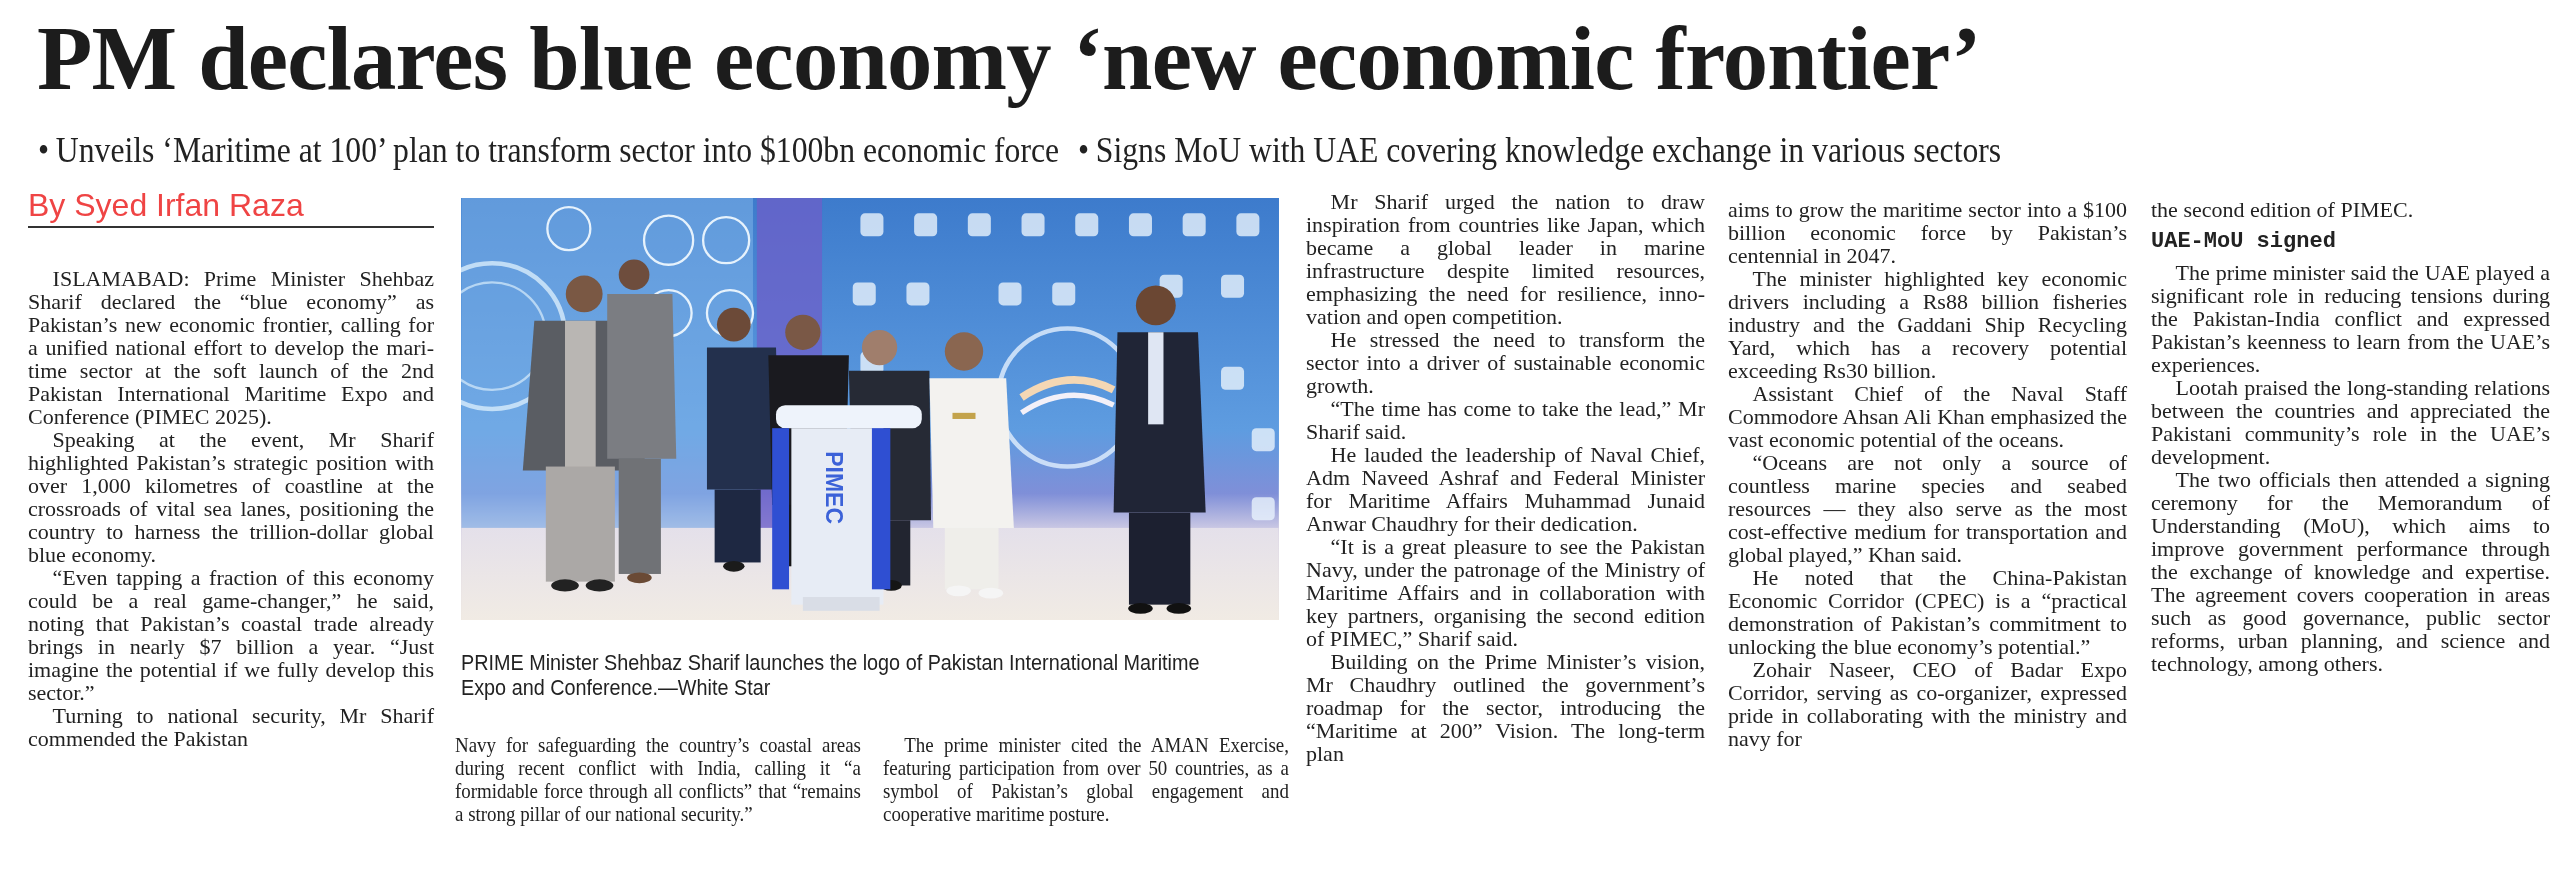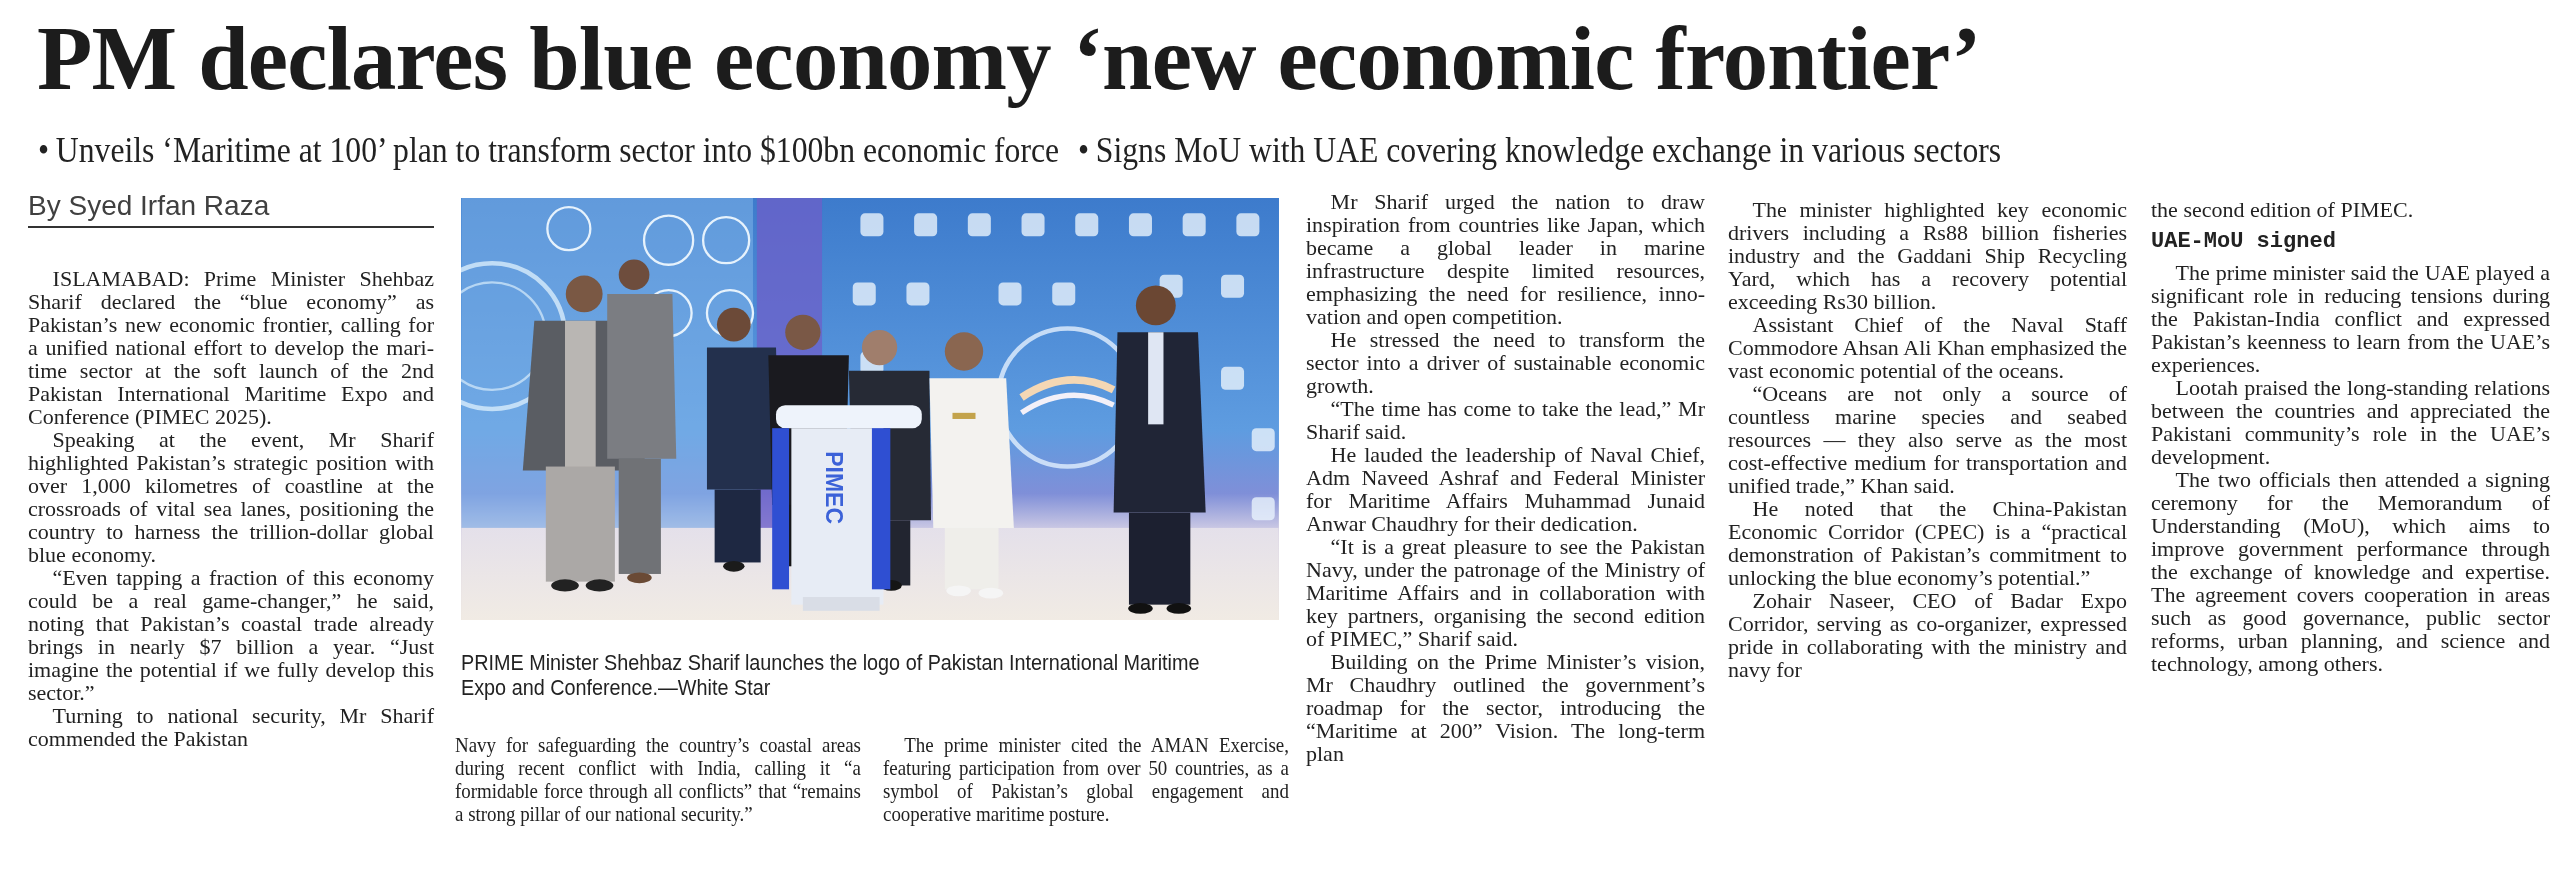--- a/index.html
+++ b/index.html
@@ -18,22 +18,22 @@
     font-family: "Liberation Serif", serif;
     font-size: 36px; line-height: 43px; color: #222;
     white-space: nowrap;
     transform: scaleX(0.88); transform-origin: left top;
   }
   .subhead .bullet { margin-right: 7.7px; }
   .subhead .gap { display: inline-block; width: 21.5px; }
 
   .byline {
     position: absolute; left: 28px; top: 190px; width: 406px;
-    font-family: "Liberation Sans", sans-serif; font-size: 28px; line-height: 31px;
-    color: #404040; padding-bottom: 4.6px; border-bottom: 2.3px solid #333;
+    font-family: "Liberation Sans", sans-serif; font-size: 32px; line-height: 31px;
+    color: #ef4444; padding-bottom: 4.6px; border-bottom: 2.3px solid #333;
   }
 
   .col {
     position: absolute;
     font-family: "Liberation Serif", serif;
     font-size: 22px; line-height: 23px; color: #222;
     text-align: justify; hyphens: manual;
   }
   .col p { text-indent: 24.6px; }
   .col p.noindent { text-indent: 0; }
@@ -202,23 +202,24 @@
 <div class="col" style="left:1306px; top:190px; width:399px;">
   <p>Mr Sharif urged the nation to draw inspiration from countries like Japan, which became a global leader in marine infrastructure despite limited resources, empha­sizing the need for resilience, inno­vation and open competition.</p>
   <p>He stressed the need to transform the sector into a driver of sustaina­ble economic growth.</p>
   <p>“The time has come to take the lead,” Mr Sharif said.</p>
   <p>He lauded the leadership of Naval Chief, Adm Naveed Ashraf and Federal Minister for Maritime Affairs Muhammad Junaid Anwar Chaudhry for their dedication.</p>
   <p>“It is a great pleasure to see the Pakistan Navy, under the patronage of the Ministry of Maritime Affairs and in collaboration with key part­ners, organising the second edition of PIMEC,” Sharif said.</p>
   <p>Building on the Prime Minister’s vision, Mr Chaudhry outlined the government’s roadmap for the sec­tor, introducing the “Maritime at 200” Vision. The long-term plan</p>
 </div>
 
 <div class="col" style="left:1728px; top:198px; width:399px;">
+  <p class="noindent">aims to grow the maritime sector into a $100 billion economic force by Pakistan’s centennial in 2047.</p>
   <p>The minister highlighted key eco­nomic drivers including a Rs88 bil­lion fisheries industry and the Gaddani Ship Recycling Yard, which has a recovery potential exceeding Rs30 billion.</p>
   <p>Assistant Chief of the Naval Staff Commodore Ahsan Ali Khan emphasized the vast economic potential of the oceans.</p>
-  <p>“Oceans are not only a source of countless marine species and sea­bed resources — they also serve as the most cost-effective medium for transportation and unified trade,” Khan said.</p>
+  <p>“Oceans are not only a source of countless marine species and sea­bed resources — they also serve as the most cost-effective medium for transportation and global played,” Khan said.</p>
   <p>He noted that the China-Pakistan Economic Corridor (CPEC) is a “practical demonstration of Pakistan’s commitment to unlock­ing the blue economy’s potential.”</p>
   <p>Zohair Naseer, CEO of Badar Expo Corridor, serving as co-organ­izer, expressed pride in collaborat­ing with the ministry and navy for</p>
 </div>
 
 <div class="col" style="left:2151px; top:198px; width:399px;">
   <p class="noindent">the second edition of PIMEC.</p>
   <p class="subhd">UAE-MoU signed</p>
   <p>The prime minister said the UAE played a significant role in reducing tensions during the Pakistan-India conflict and expressed Pakistan’s keenness to learn from the UAE’s experiences.</p>
   <p>Lootah praised the long-standing relations between the countries and appreciated the Pakistani communi­ty’s role in the UAE’s development.</p>
   <p>The two officials then attended a signing ceremony for the Memora­ndum of Understanding (MoU), whi­ch aims to improve government per­formance through the exchange of knowledge and expertise. The agree­ment covers cooperation in areas such as good governance, public sec­tor reforms, urban planning, and sci­ence and technology, among others.</p>

